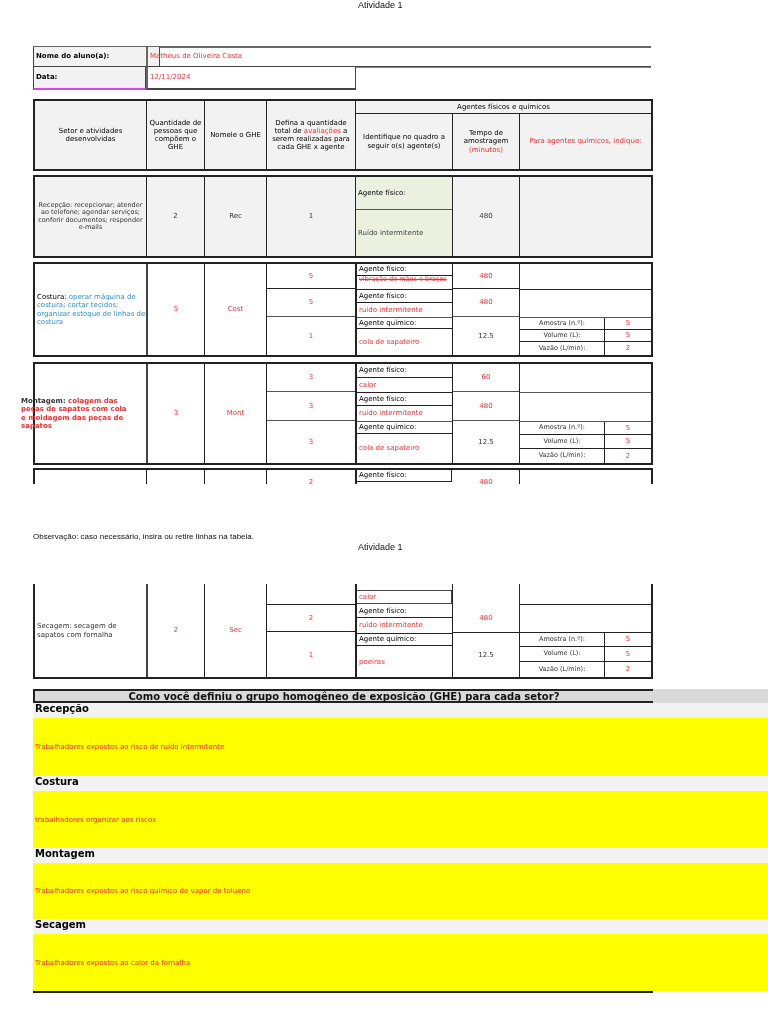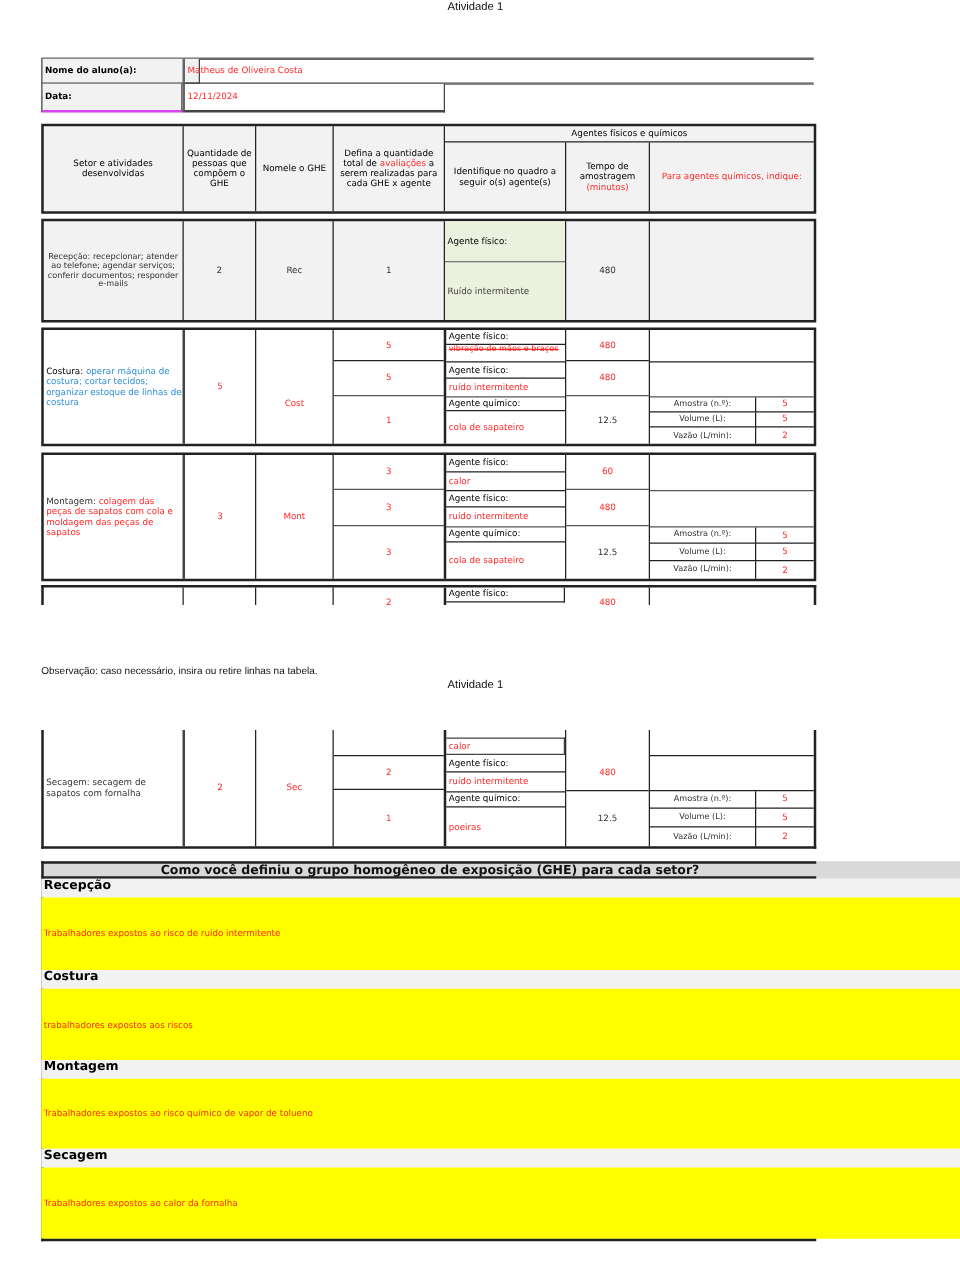--- a/index.html
+++ b/index.html
@@ -73,21 +73,21 @@
 <div class="cell center" style="left:453px;top:177px;width:66px;height:79px;color:#333;">480</div>
 <div class="vline" style="left:519px;top:177px;height:79px;"></div>
 
 <div class="abs" style="left:33px;top:262px;width:620px;height:95px;border:2px solid #222;box-sizing:border-box;"></div>
 <div class="cell left" style="left:35px;top:264px;width:111px;height:91px;font-size:7px;">
   <span><span>Costura:</span><span class="blue"> operar máquina de costura; cortar tecidos; organizar estoque de linhas de costura</span></span>
 </div>
 <div class="vline" style="left:146px;top:264px;height:91px;width:2px;background:#444;"></div>
 <div class="cell center red" style="left:148px;top:264px;width:56px;height:91px;">5</div>
 <div class="vline" style="left:204px;top:264px;height:91px;"></div>
-<div class="cell center red" style="left:205px;top:264px;width:61px;height:91px;margin-top:14px;">Cost</div>
+<div class="cell center red" style="left:205px;top:264px;width:61px;height:91px;">Cost</div>
 <div class="vline" style="left:266px;top:264px;height:91px;"></div>
 
 <div class="cell center red" style="left:267px;top:264px;width:88px;height:25px;border-bottom:1px solid #222;">5</div>
 <div class="cell center red" style="left:267px;top:289px;width:88px;height:28px;border-bottom:1px solid #555;">5</div>
 <div class="cell center red" style="left:267px;top:317px;width:88px;height:38px;">1</div>
 <div class="vline" style="left:355px;top:264px;height:91px;width:2px;"></div>
 
 <div class="cell left" style="left:357px;top:264px;width:95px;height:12px;border-bottom:1px solid #222;">Agente físico:</div>
 <div class="cell left red" style="left:357px;top:276px;width:95px;height:13px;font-size:6.5px;text-decoration:line-through;align-items:flex-start;">vibração de mãos e braços</div>
 <div class="cell left" style="left:357px;top:289px;width:95px;height:14px;border-top:1px solid #222;border-bottom:1px solid #222;">Agente físico:</div>
@@ -104,21 +104,21 @@
 <div class="hline" style="left:520px;top:289px;width:131px;"></div>
 <div class="hline" style="left:520px;top:317px;width:131px;background:#555;"></div>
 <div class="cell center" style="left:520px;top:318px;width:84px;height:12px;border-bottom:1px solid #222;color:#333;font-size:6.5px;">Amostra (n.º):</div>
 <div class="cell center red" style="left:604px;top:318px;width:47px;height:12px;border-left:1px solid #222;border-bottom:1px solid #222;">5</div>
 <div class="cell center" style="left:520px;top:330px;width:84px;height:12px;border-bottom:1px solid #222;color:#333;font-size:6.5px;">Volume (L):</div>
 <div class="cell center red" style="left:604px;top:330px;width:47px;height:12px;border-left:1px solid #222;border-bottom:1px solid #222;">5</div>
 <div class="cell center" style="left:520px;top:342px;width:84px;height:13px;color:#333;font-size:6.5px;">Vazão (L/min):</div>
 <div class="cell center red" style="left:604px;top:342px;width:47px;height:13px;border-left:1px solid #222;">2</div>
 
 <div class="abs" style="left:33px;top:362px;width:620px;height:103px;border:2px solid #222;box-sizing:border-box;"></div>
-<div class="cell left" style="left:35px;top:364px;width:111px;height:99px;">
+<div class="cell left" style="left:19px;top:364px;width:111px;height:99px;font-weight:bold;">
   <span><span style="color:#333;">Montagem:</span><span class="red"> colagem  das peças de sapatos com cola  e moldagem das peças de sapatos</span></span>
 </div>
 <div class="vline" style="left:146px;top:364px;height:99px;width:2px;background:#444;"></div>
 <div class="cell center red" style="left:148px;top:364px;width:56px;height:99px;">3</div>
 <div class="vline" style="left:204px;top:364px;height:99px;"></div>
 <div class="cell center red" style="left:205px;top:364px;width:61px;height:99px;">Mont</div>
 <div class="vline" style="left:266px;top:364px;height:99px;"></div>
 
 <div class="cell center red" style="left:267px;top:364px;width:88px;height:28px;border-bottom:1px solid #555;">3</div>
 <div class="cell center red" style="left:267px;top:392px;width:88px;height:29px;border-bottom:1px solid #555;">3</div>
@@ -199,20 +199,20 @@
 <div class="cell center red" style="left:604px;top:662px;width:47px;height:15px;border-left:1px solid #222;">2</div>
 
 <div class="abs" style="left:33px;top:689px;width:735px;height:14px;background:#d9d9d9;"></div>
 <div class="abs" style="left:33px;top:689px;width:620px;height:14px;border-top:2px solid #222;border-bottom:2px solid #222;border-left:2px solid #222;box-sizing:border-box;display:flex;align-items:center;justify-content:center;font-family:'DejaVu Sans',sans-serif;font-weight:bold;font-size:10px;color:#111;">Como você definiu o grupo homogêneo de exposição (GHE) para cada setor?</div>
 <div class="abs" style="left:33px;top:703px;width:2px;height:290px;background:#222;"></div>
 
 <div class="ghe-head" style="top:703px;height:15px;">Recepção</div>
 <div class="ghe-ans" style="top:718px;height:58px;">Trabalhadores expostos ao risco de ruído intermitente</div>
 
 <div class="ghe-head" style="top:776px;height:15px;">Costura</div>
-<div class="ghe-ans" style="top:791px;height:57px;">trabalhadores expostos aos riscos</div>
+<div class="ghe-ans" style="top:791px;height:57px;">trabalhadores organizar aos riscos</div>
 
 <div class="ghe-head" style="top:848px;height:15px;">Montagem</div>
 <div class="ghe-ans" style="top:863px;height:56px;">Trabalhadores expostos ao risco químico de vapor de tolueno</div>
 
 <div class="ghe-head" style="top:919px;height:15px;">Secagem</div>
 <div class="ghe-ans" style="top:934px;height:57px;">Trabalhadores expostos ao calor da fornalha</div>
 <div class="hline" style="left:33px;top:991px;width:620px;height:2px;"></div>
 
 </body></html>

